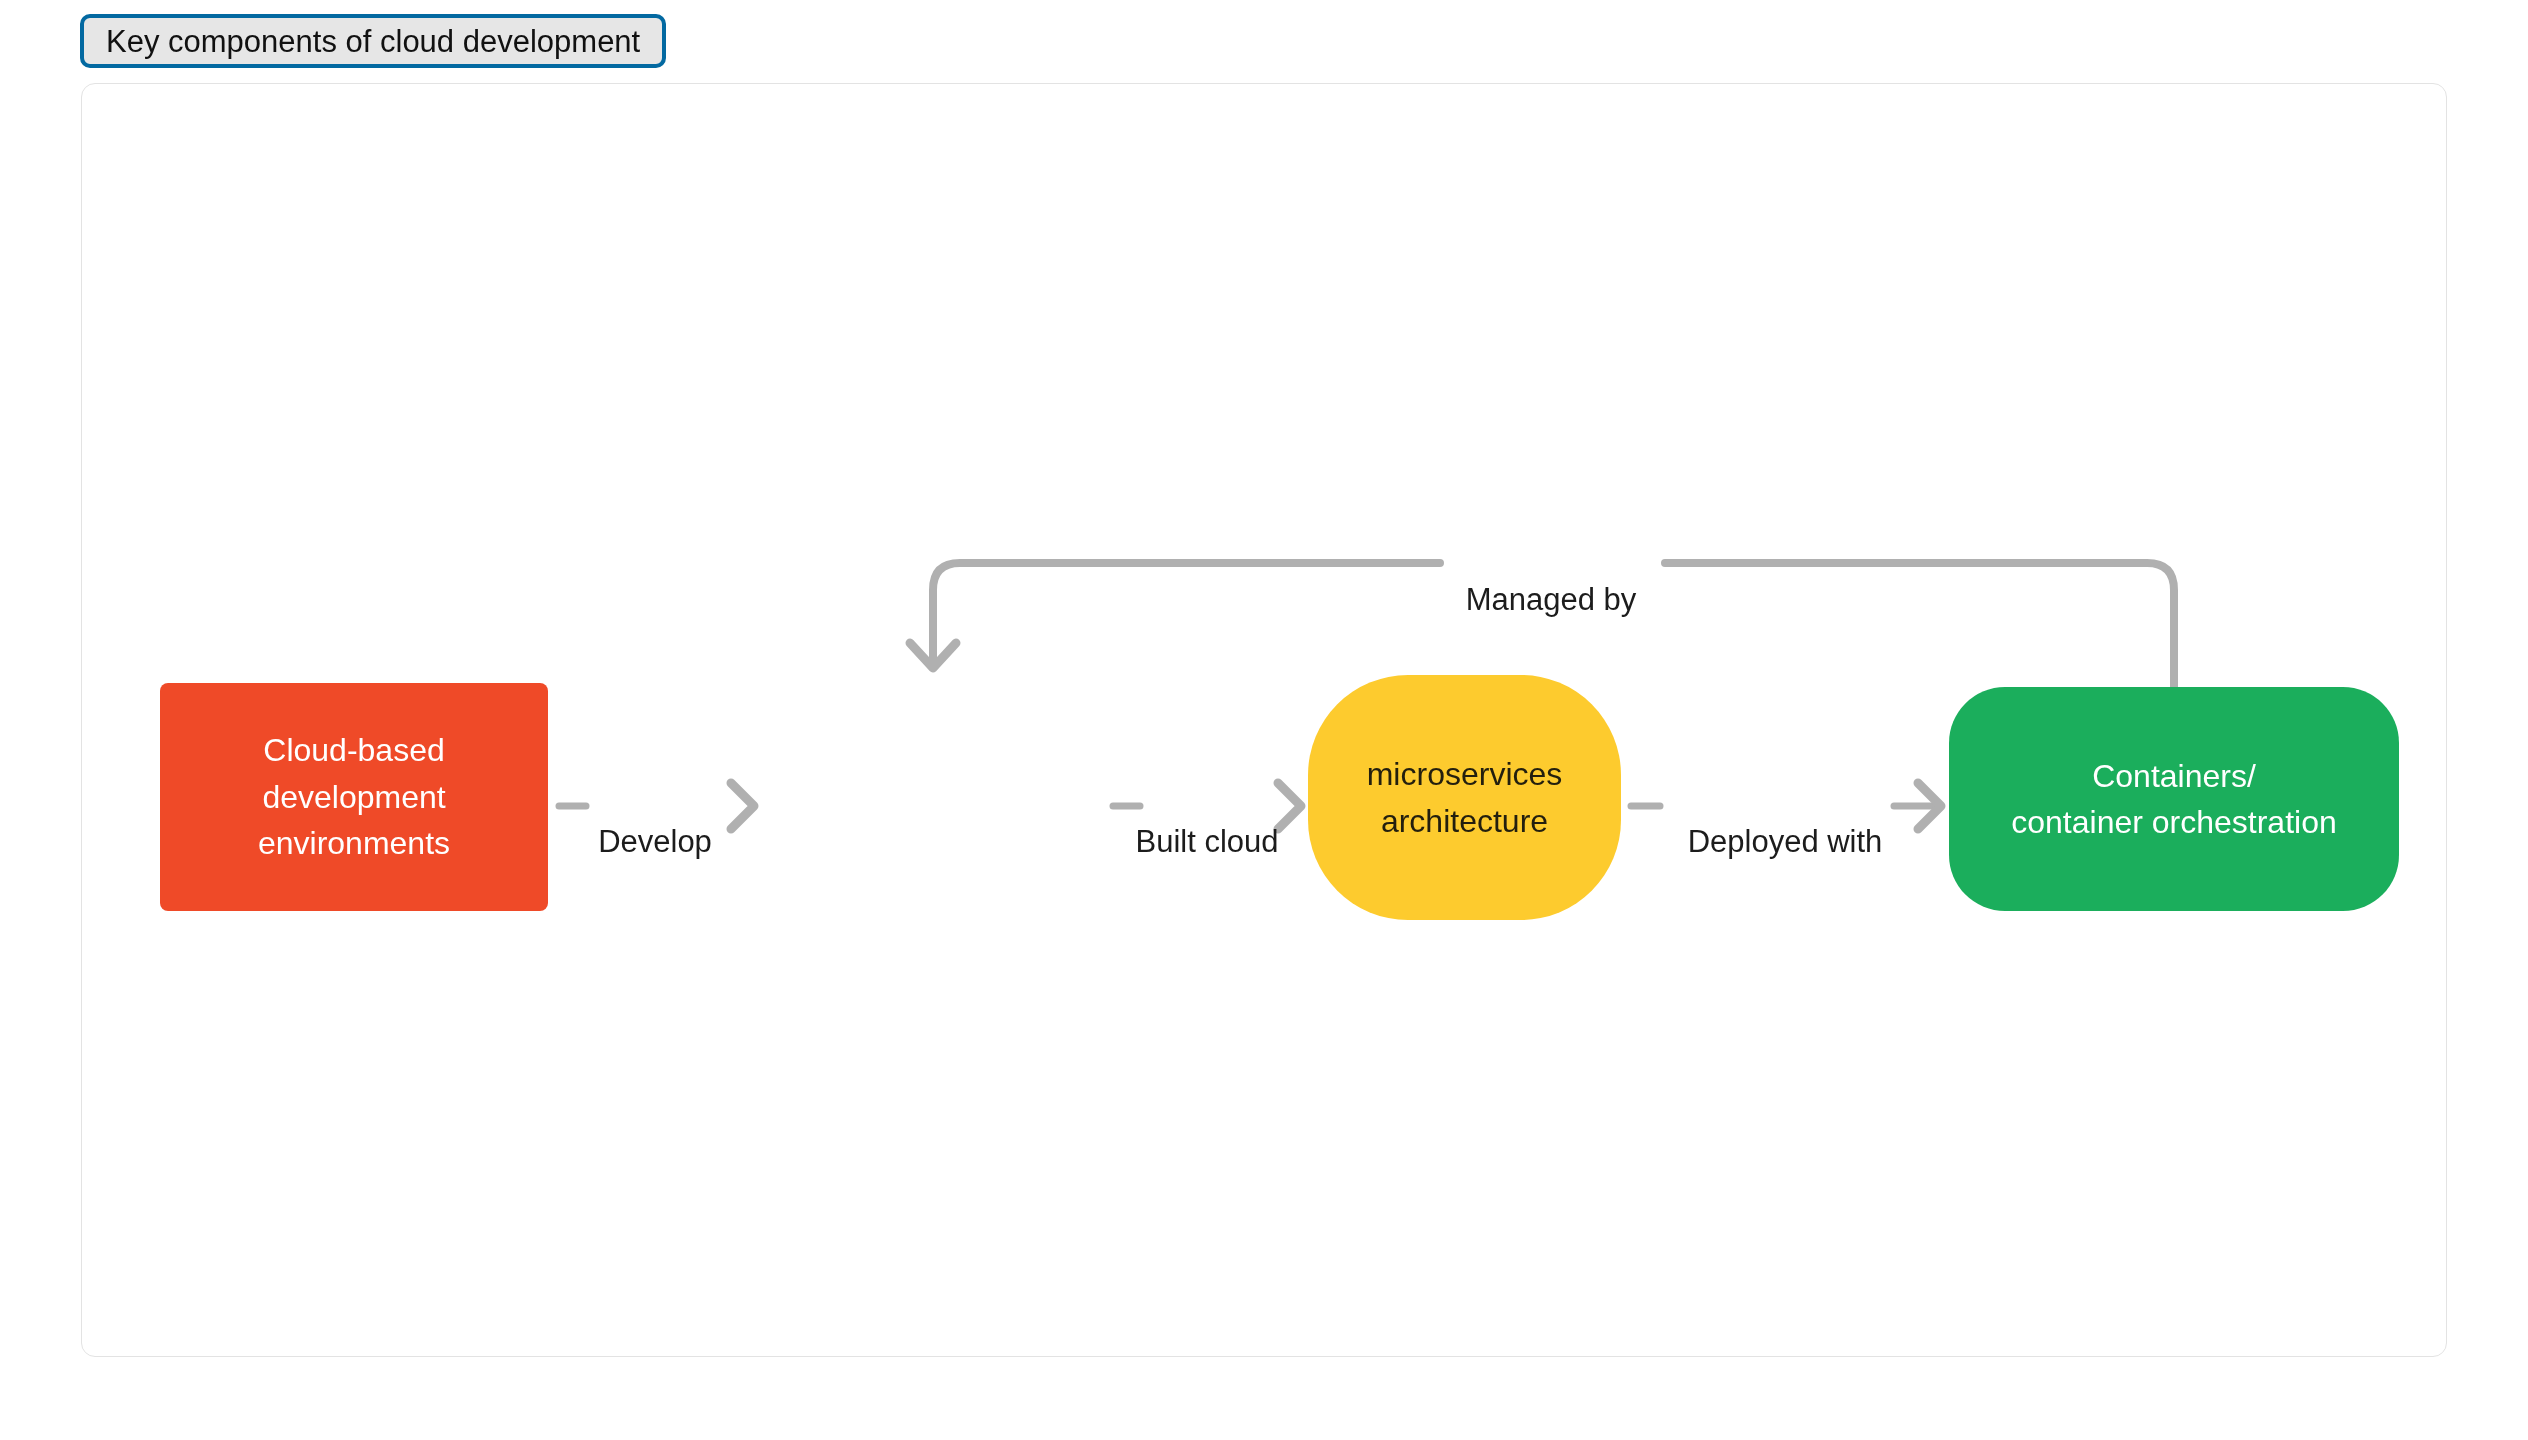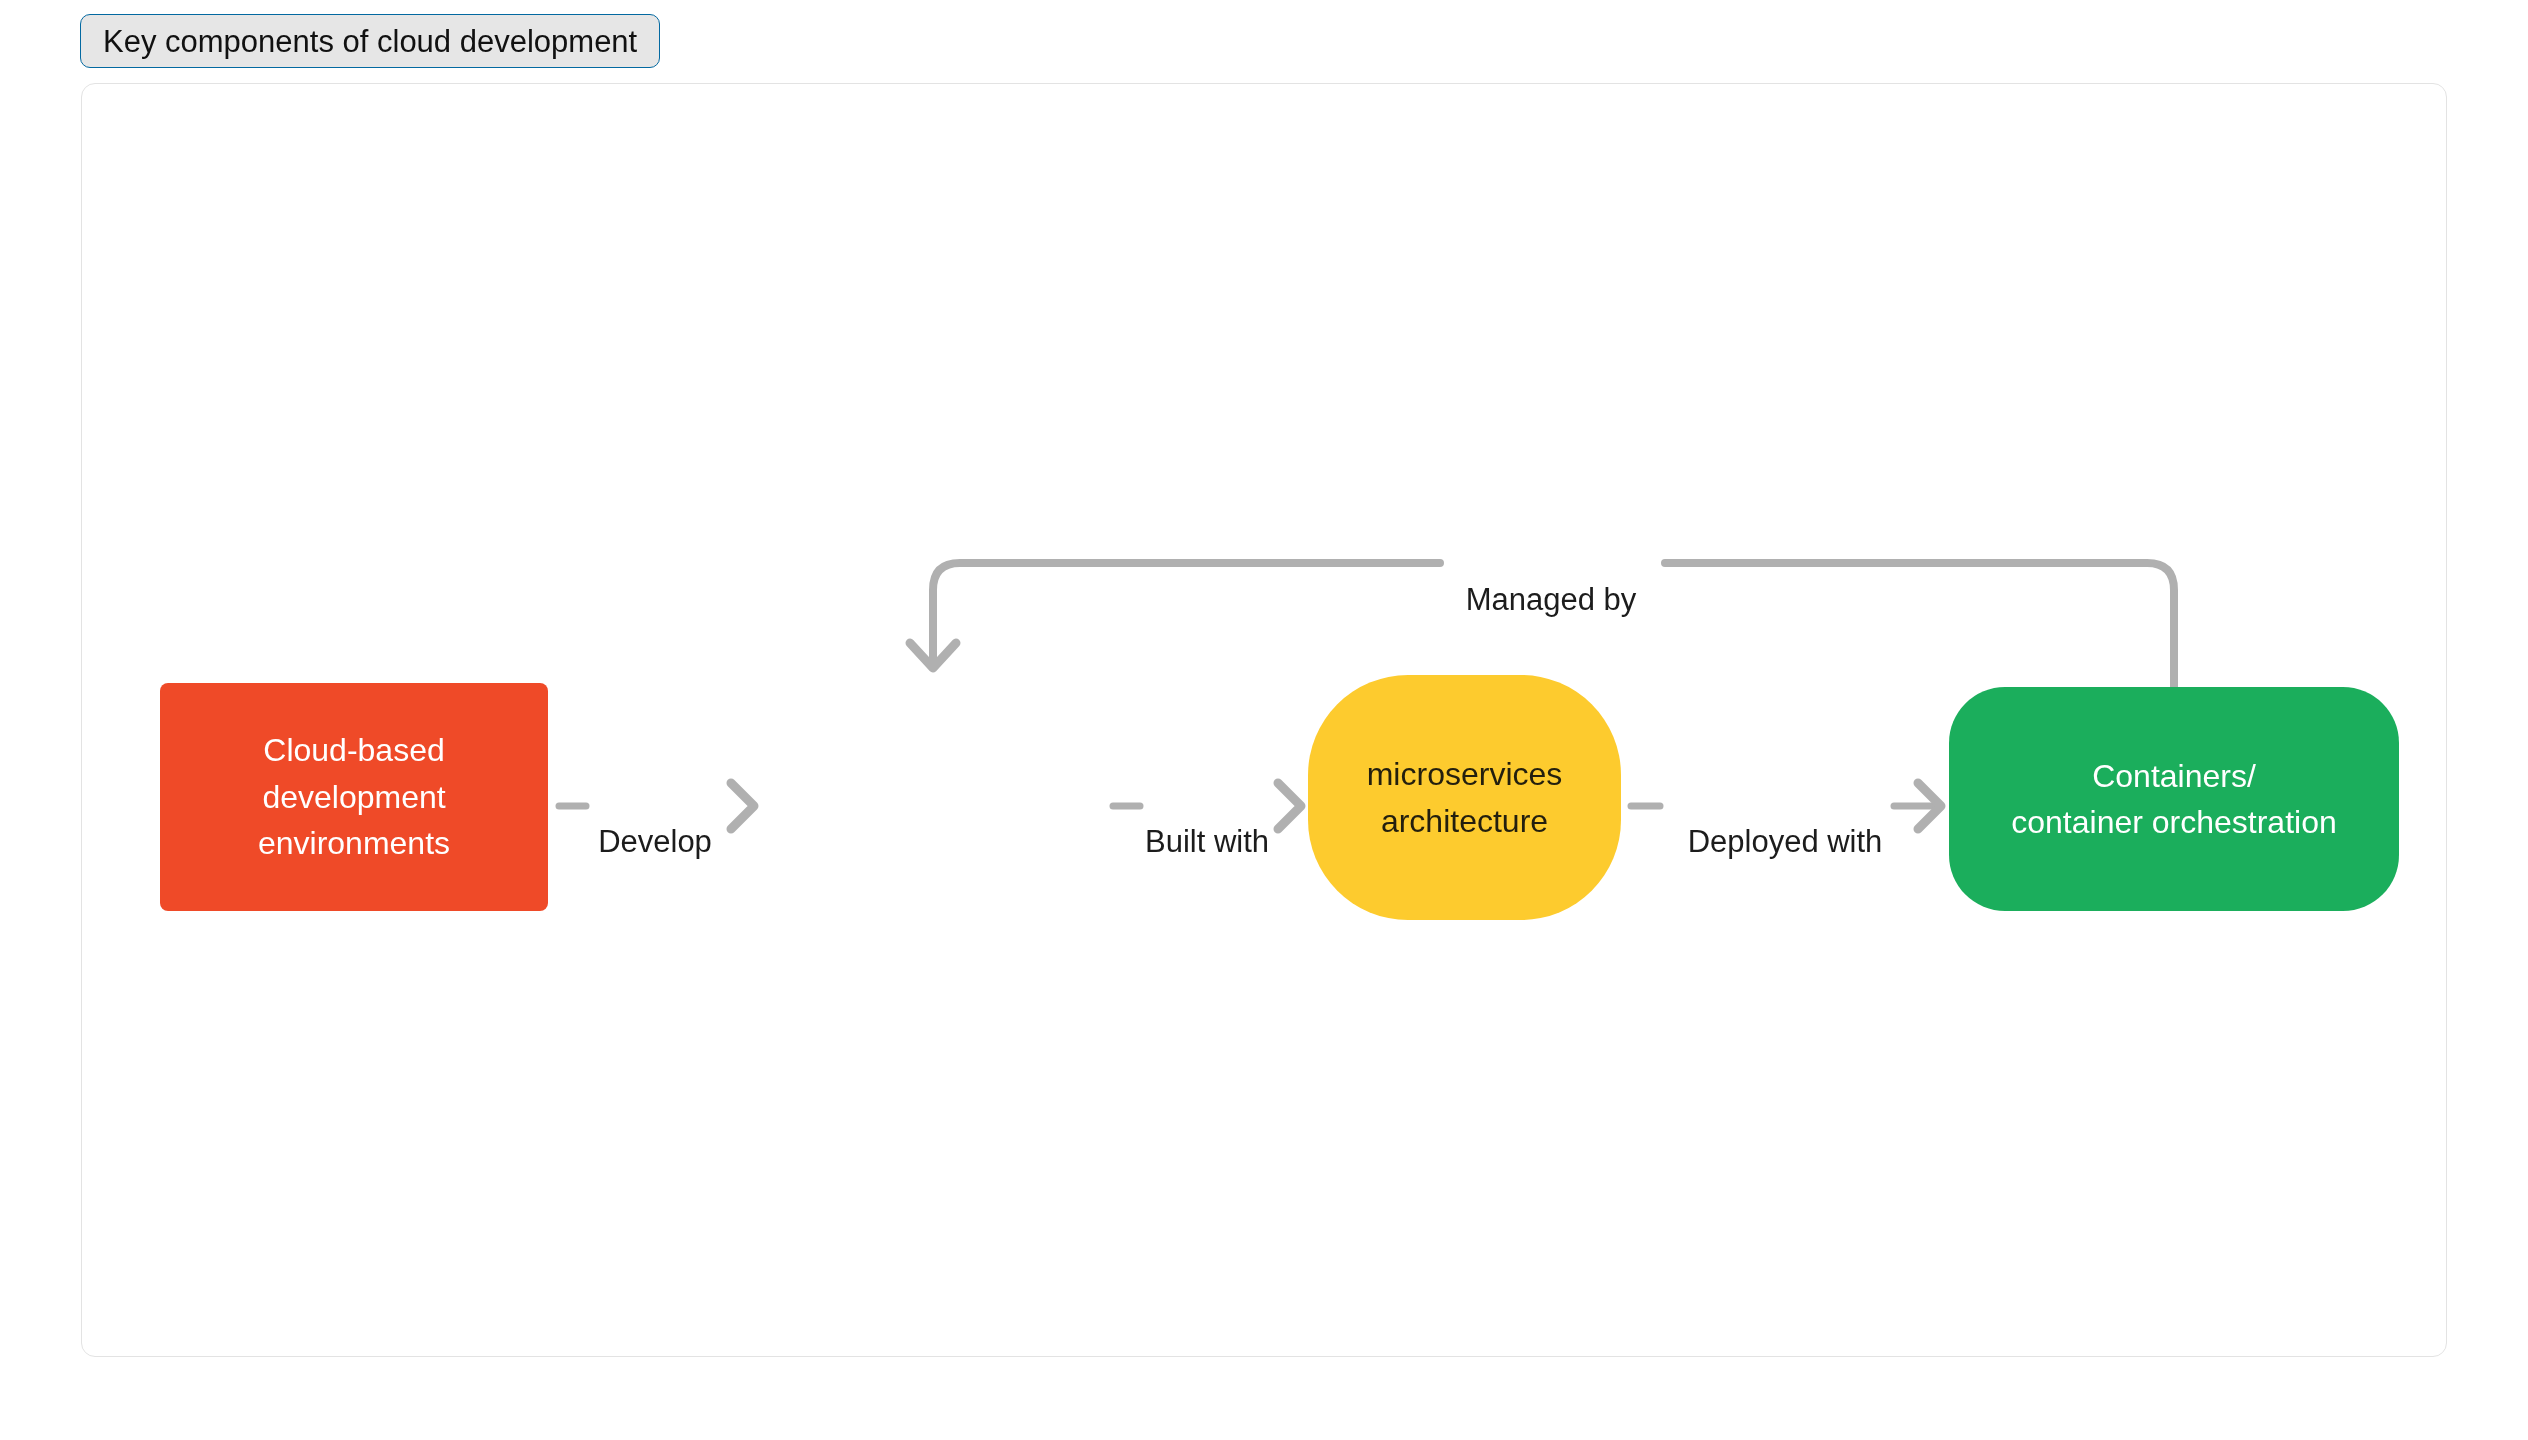--- a/index.html
+++ b/index.html
@@ -22,21 +22,21 @@
   
   .title-tab {
     position: absolute;
     left: 80px;
     top: 14px;
     height: 54px;
     display: flex;
     align-items: center;
     padding: 0 22px;
     background: #e6e6e6;
-    border: 1px solid #0369a1;
+    border: 4px solid #0369a1;
     border-radius: 10px;
     box-sizing: border-box;
     z-index: 5;
   }
   .title-tab-label {
     font-size: 31px;
     color: #111111;
     line-height: 1;
     white-space: nowrap;
   }
@@ -184,19 +184,19 @@
 container orchestration</span>
   </div>
 
   <div class="node" id="node-2">
     <span class="node-label">microservices
 architecture</span>
   </div>
 
   <div class="edge-label" id="edge-label-0">Develop</div>
 
-  <div class="edge-label" id="edge-label-1">Built with</div>
+  <div class="edge-label" id="edge-label-1">Built cloud</div>
 
   <div class="edge-label" id="edge-label-2">Deployed with</div>
 
   <div class="edge-label" id="edge-label-3">Managed by</div>
 
 </div>
 
 </body></html>

